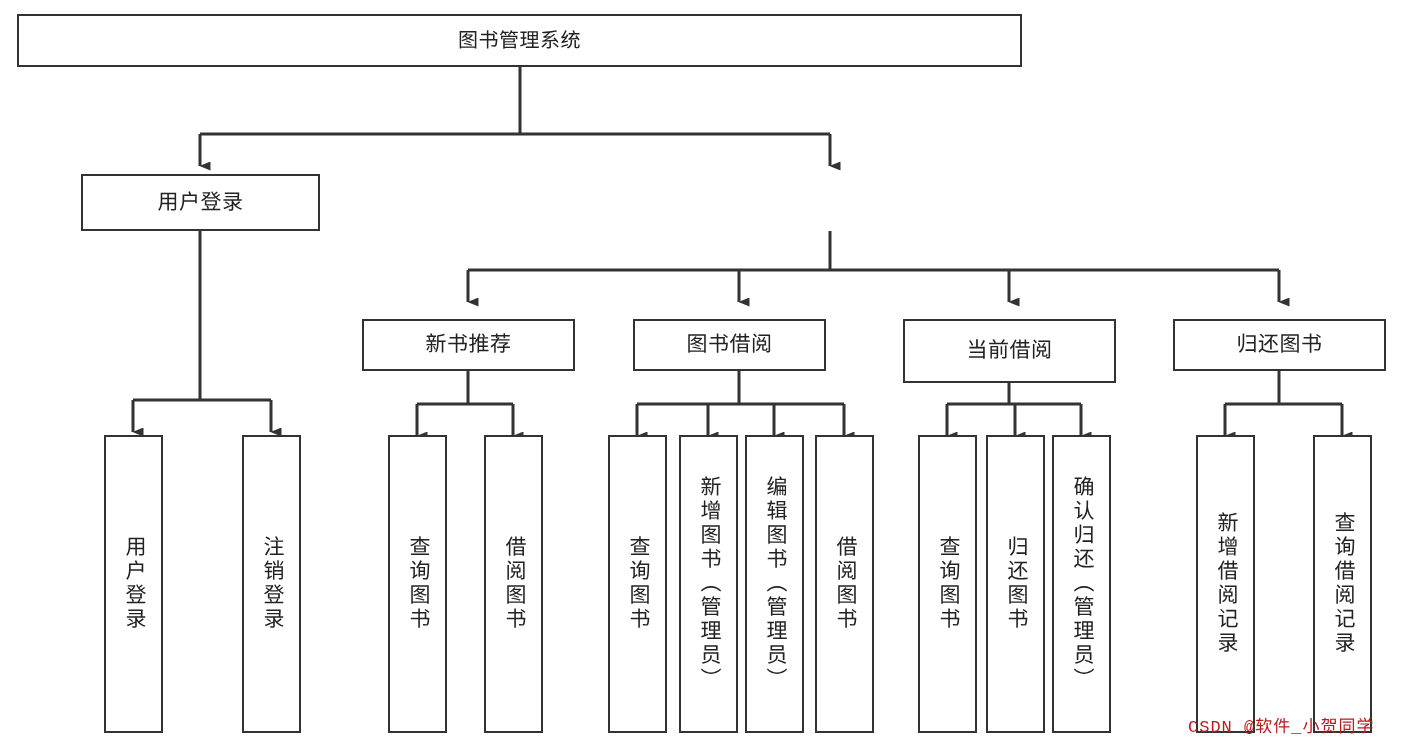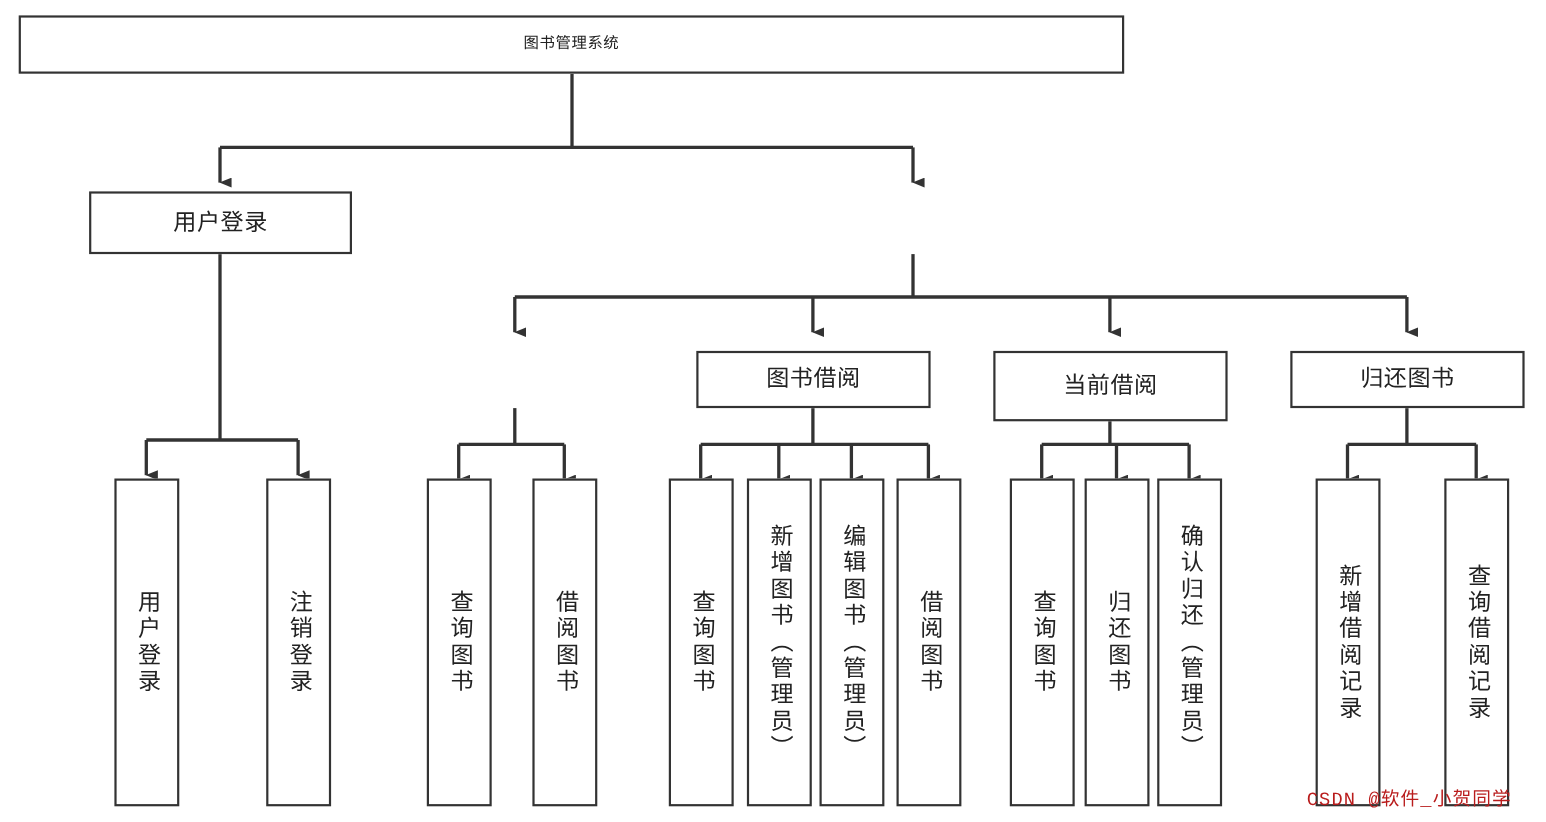--- a/index.html
+++ b/index.html
@@ -40,21 +40,21 @@
     text-align: center;
     line-height: 1.12;
     white-space: nowrap;
     font-family: "DejaVu Sans", "Liberation Sans", sans-serif;
   }
   .node-horizontal .node-label {
     font-size: 21px;
     letter-spacing: 0.5px;
   }
   .node-root .node-label {
-    font-size: 14px;
+    font-size: 20px;
   }
   .node-vertical .node-label {
     font-size: 21px;
     writing-mode: vertical-rl;
     text-orientation: upright;
     letter-spacing: 3px;
     line-height: 1;
     white-space: nowrap;
   }
   .watermark {
@@ -116,21 +116,24 @@
   </svg>
 
   <div class="node-box node-root node-horizontal" style="left: 17px; top: 14px; width: 1005px; height: 53px;">
     <span class="node-label">图书管理系统</span>
   </div>
 
   <div class="node-box node-horizontal" style="left: 81px; top: 174px; width: 239px; height: 57px;">
     <span class="node-label">用户登录</span>
   </div>
 
-  <div class="node-box node-horizontal" style="left: 633px; top: 319px; width: 213px; height: 52px;">
+  <div class="node-box node-horizontal" style="left: 362px; top: 319px; width: 213px; height: 52px;">
+    <span class="node-label">新书推荐</span>
+  </div>
+  <div class="node-box node-horizontal" style="left: 633px; top: 319px; width: 193px; height: 52px;">
     <span class="node-label">图书借阅</span>
   </div>
   <div class="node-box node-horizontal" style="left: 903px; top: 319px; width: 213px; height: 64px;">
     <span class="node-label">当前借阅</span>
   </div>
   <div class="node-box node-horizontal" style="left: 1173px; top: 319px; width: 213px; height: 52px;">
     <span class="node-label">归还图书</span>
   </div>
 
   <div class="node-box node-vertical" style="left: 104px; top: 435px; width: 59px; height: 298px;">

